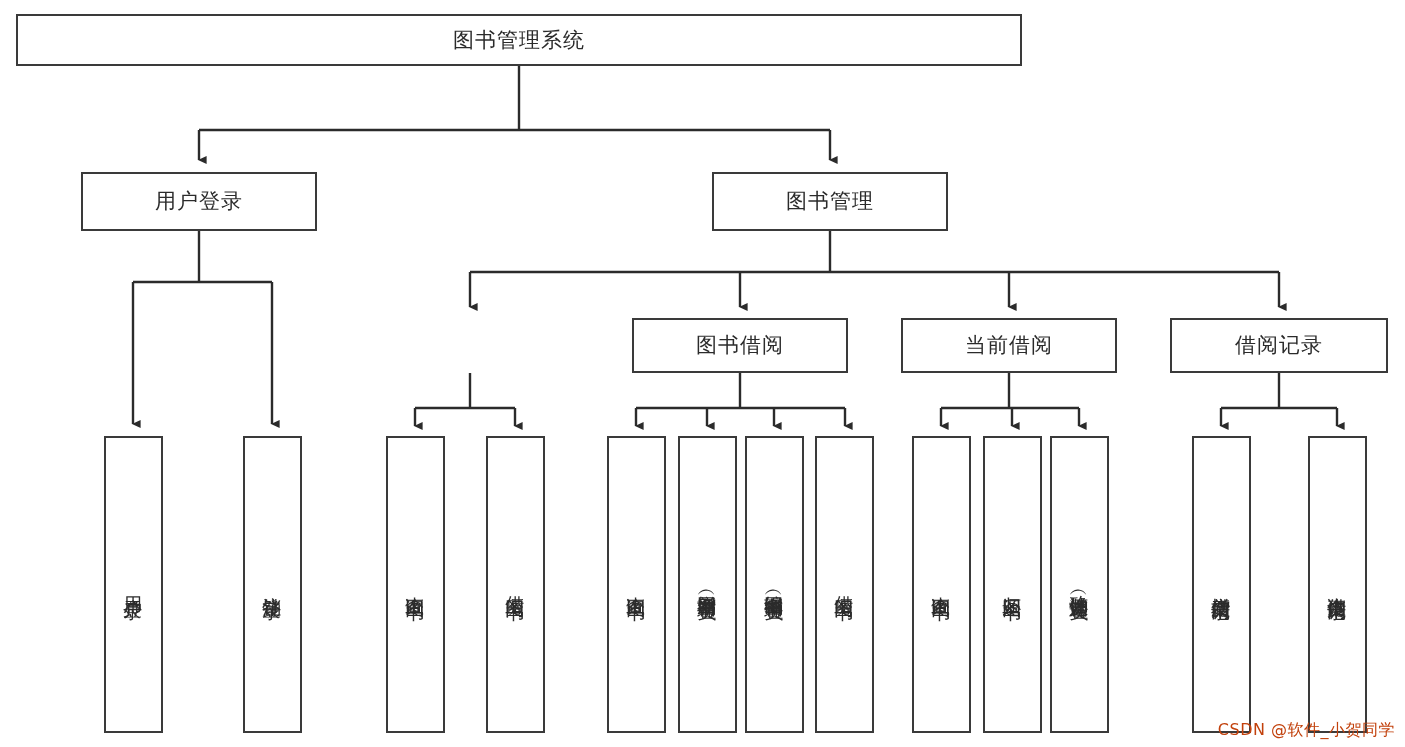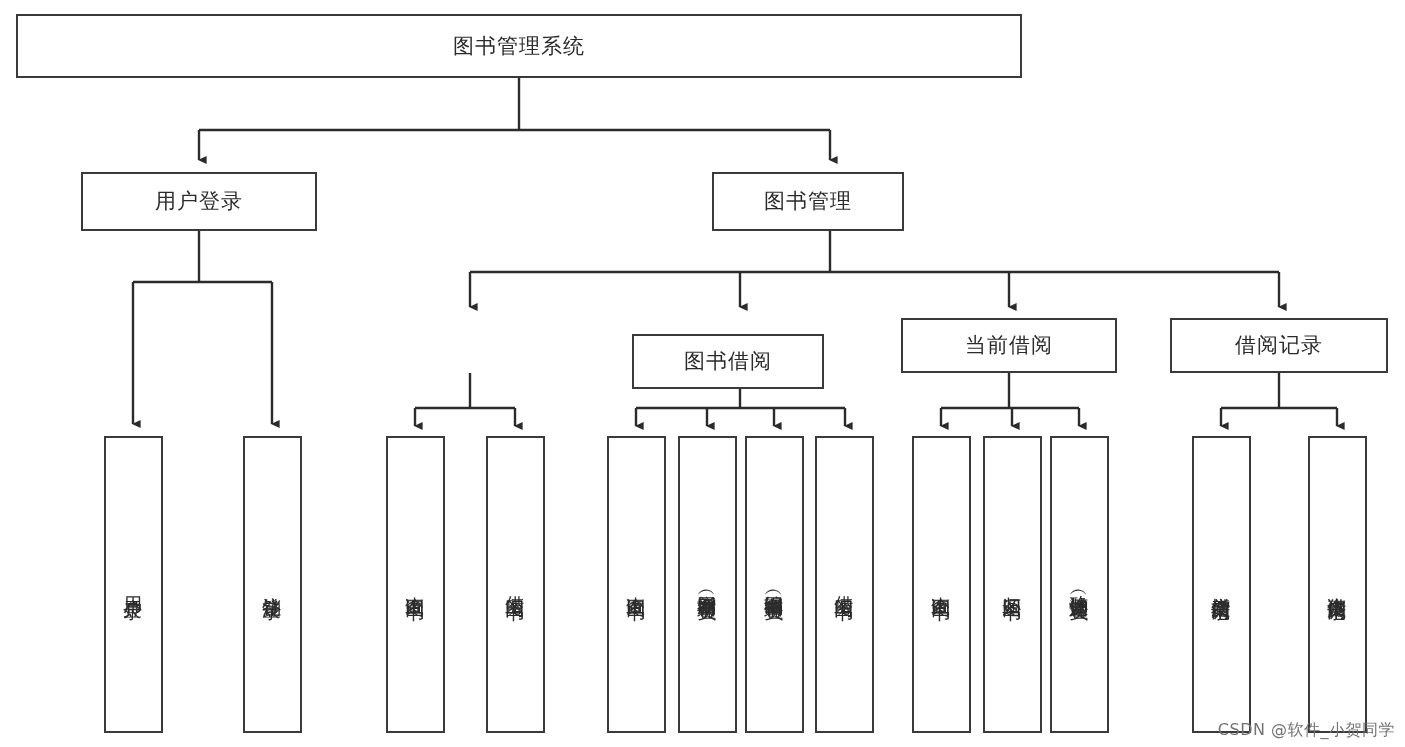--- a/index.html
+++ b/index.html
@@ -57,21 +57,21 @@
   }
   .node-label {
     display: block;
     white-space: pre-line;
   }
   .watermark {
     position: absolute;
     right: 10px;
     bottom: 6px;
     font-size: 16px;
-    color: #737373;
+    color: #c2410c;
     letter-spacing: 0.5px;
     user-select: none;
   }
 </style>
 </head>
 <body>
 
 <div id="canvas">
 
   <svg class="wires" viewBox="0 0 1405 747" xmlns="http://www.w3.org/2000/svg">
@@ -118,32 +118,32 @@
       <path d="M1012,408 L1012,426" marker-end="url(#arrowhead)"></path>
       <path d="M1079,408 L1079,426" marker-end="url(#arrowhead)"></path>
 
       <path d="M1279,373 L1279,408"></path>
       <path d="M1221,408 L1337,408"></path>
       <path d="M1221,408 L1221,426" marker-end="url(#arrowhead)"></path>
       <path d="M1337,408 L1337,426" marker-end="url(#arrowhead)"></path>
     </g>
   </svg>
 
-  <div class="node horiz" style="left:16px; top:14px; width:1006px; height:64px;">
+  <div class="node horiz" style="left:16px; top:14px; width:1006px; height:52px;">
     <span class="node-label">图书管理系统</span>
   </div>
 
   <div class="node horiz" style="left:81px; top:172px; width:236px; height:59px;">
     <span class="node-label">用户登录</span>
   </div>
-  <div class="node horiz" style="left:712px; top:172px; width:192px; height:59px;">
+  <div class="node horiz" style="left:712px; top:172px; width:236px; height:59px;">
     <span class="node-label">图书管理</span>
   </div>
 
-  <div class="node horiz" style="left:632px; top:334px; width:192px; height:55px;">
+  <div class="node horiz" style="left:632px; top:318px; width:216px; height:55px;">
     <span class="node-label">图书借阅</span>
   </div>
   <div class="node horiz" style="left:1170px; top:318px; width:218px; height:55px;">
     <span class="node-label">借阅记录</span>
   </div>
   <div class="node horiz" style="left:901px; top:318px; width:216px; height:55px;">
     <span class="node-label">当前借阅</span>
   </div>
 
   <div class="node vert" style="left:104px; top:436px; width:59px; height:297px;">

